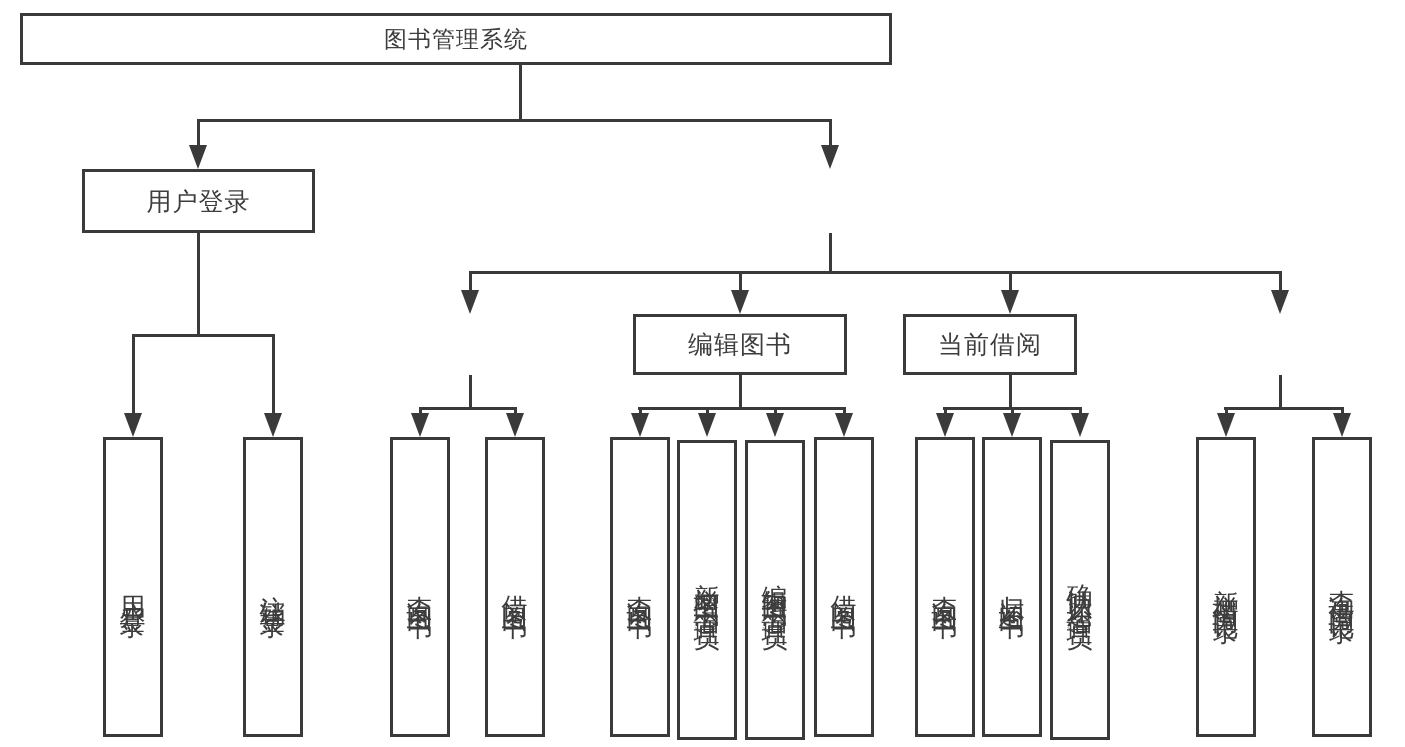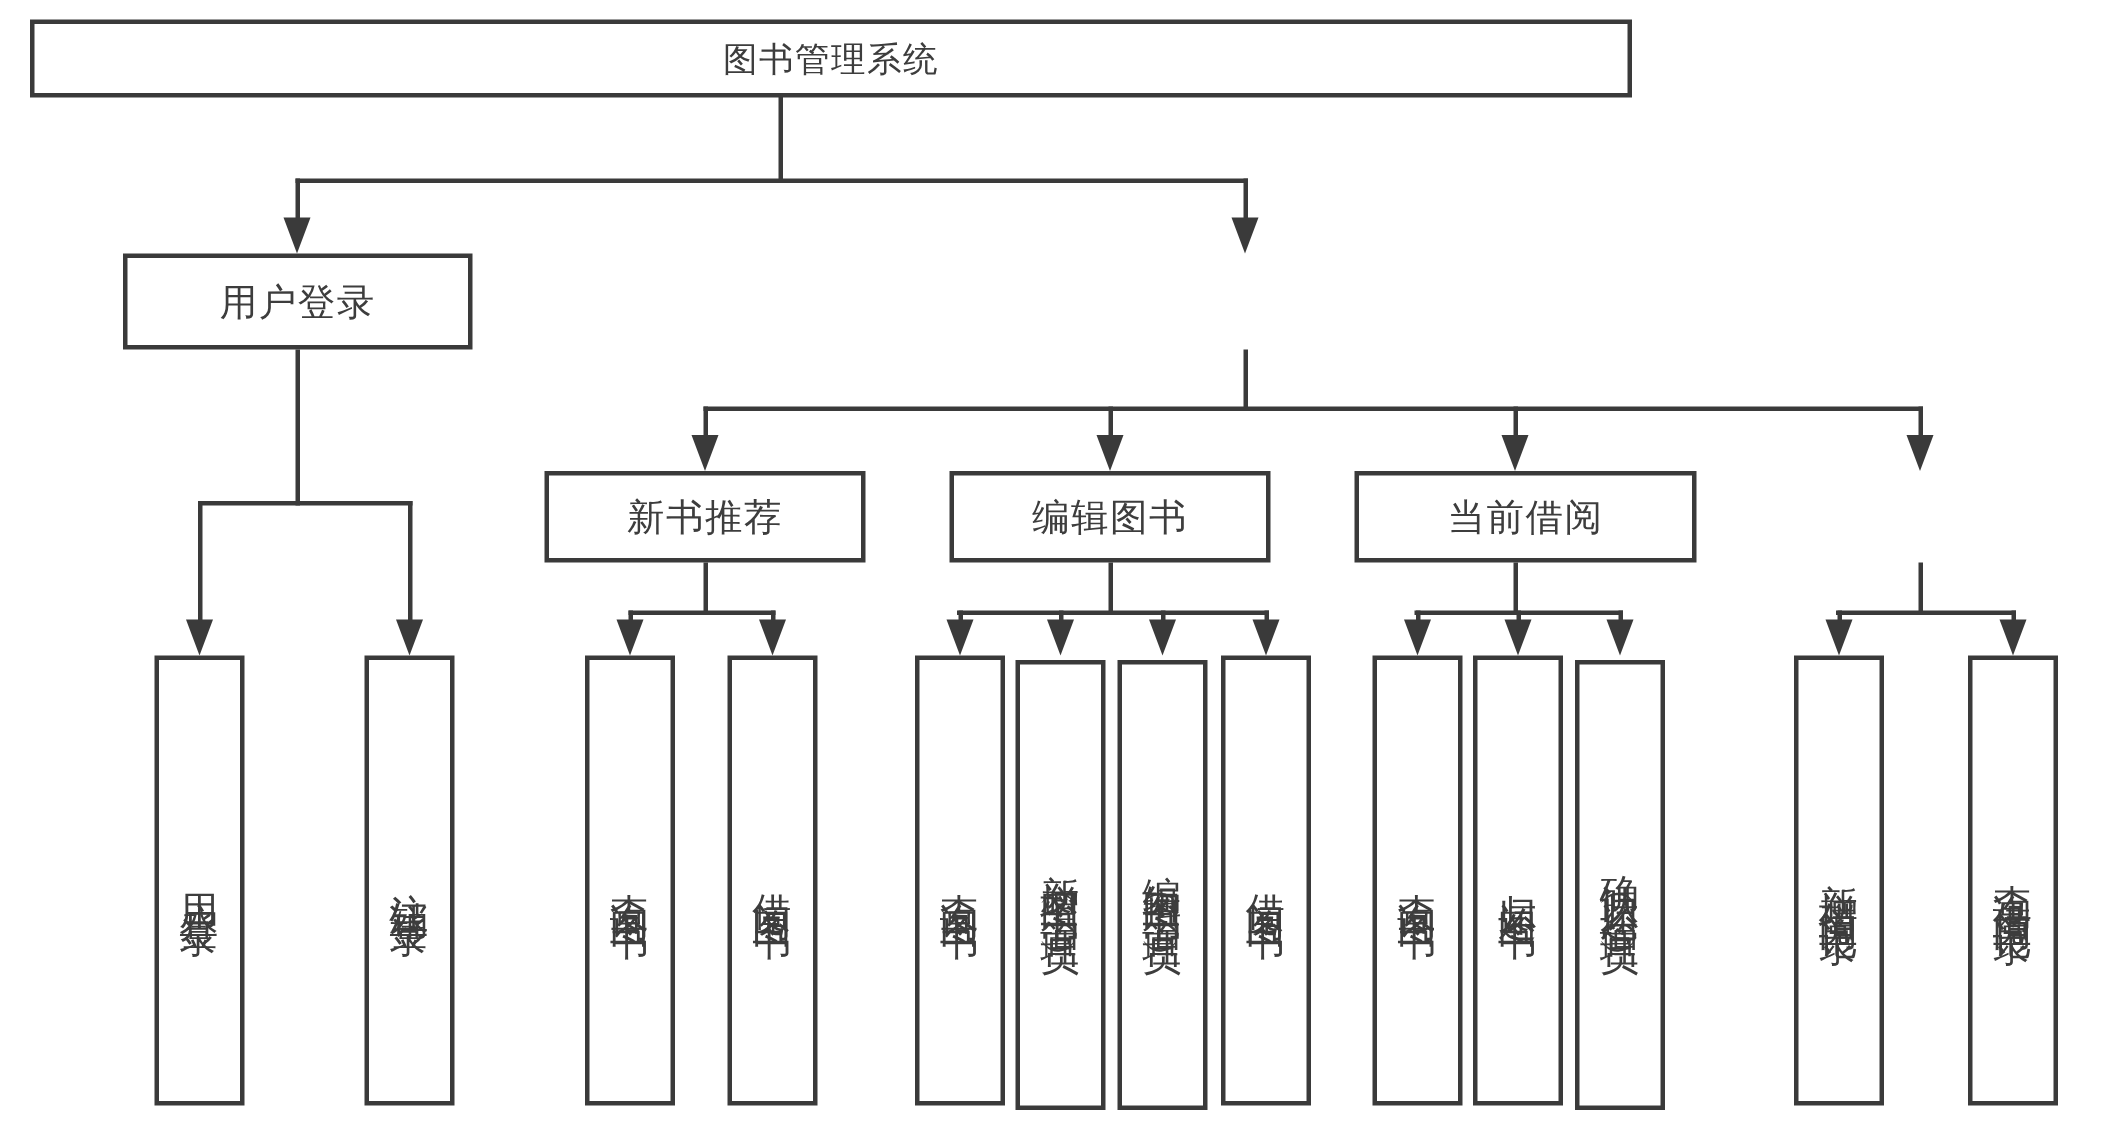--- a/index.html
+++ b/index.html
@@ -46,27 +46,26 @@
     letter-spacing:1px;
     z-index:10;
     white-space:nowrap;
   }
 </style>
 </head>
 <body>
 
 <div id="stage">
 
-  <div class="node root" style="left:20px;top:13px;width:1068px;height:52px;font-family:Liberation Mono, monospace;">图书管理系统</div>
+  <div class="node root" style="left:20px;top:13px;width:872px;height:52px;font-family:Liberation Mono, monospace;">图书管理系统</div>
 
   <div class="node h" style="left:82px;top:169px;width:233px;height:64px;">用户登录</div>
 
-  <div class="node h" style="left:363px;top:314px;width:214px;height:61px;">新书推荐</div>
   <div class="node h" style="left:633px;top:314px;width:214px;height:61px;">编辑图书</div>
-  <div class="node h" style="left:903px;top:314px;width:228px;height:61px;">当前借阅</div>
+  <div class="node h" style="left:903px;top:314px;width:174px;height:61px;">当前借阅</div>
 
   <div class="node v" style="left:103px;top:437px;width:60px;height:300px;">用户登录</div>
   <div class="node v" style="left:243px;top:437px;width:60px;height:300px;">注销登录</div>
 
   <div class="node v" style="left:390px;top:437px;width:60px;height:300px;">查询图书</div>
   <div class="node v" style="left:485px;top:437px;width:60px;height:300px;">借阅图书</div>
 
   <div class="node v" style="left:610px;top:437px;width:60px;height:300px;">查询图书</div>
   <div class="node v" style="left:677px;top:440px;width:60px;height:300px;">新增图书（管理员）</div>
   <div class="node v" style="left:745px;top:440px;width:60px;height:300px;">编辑图书（管理员）</div>

